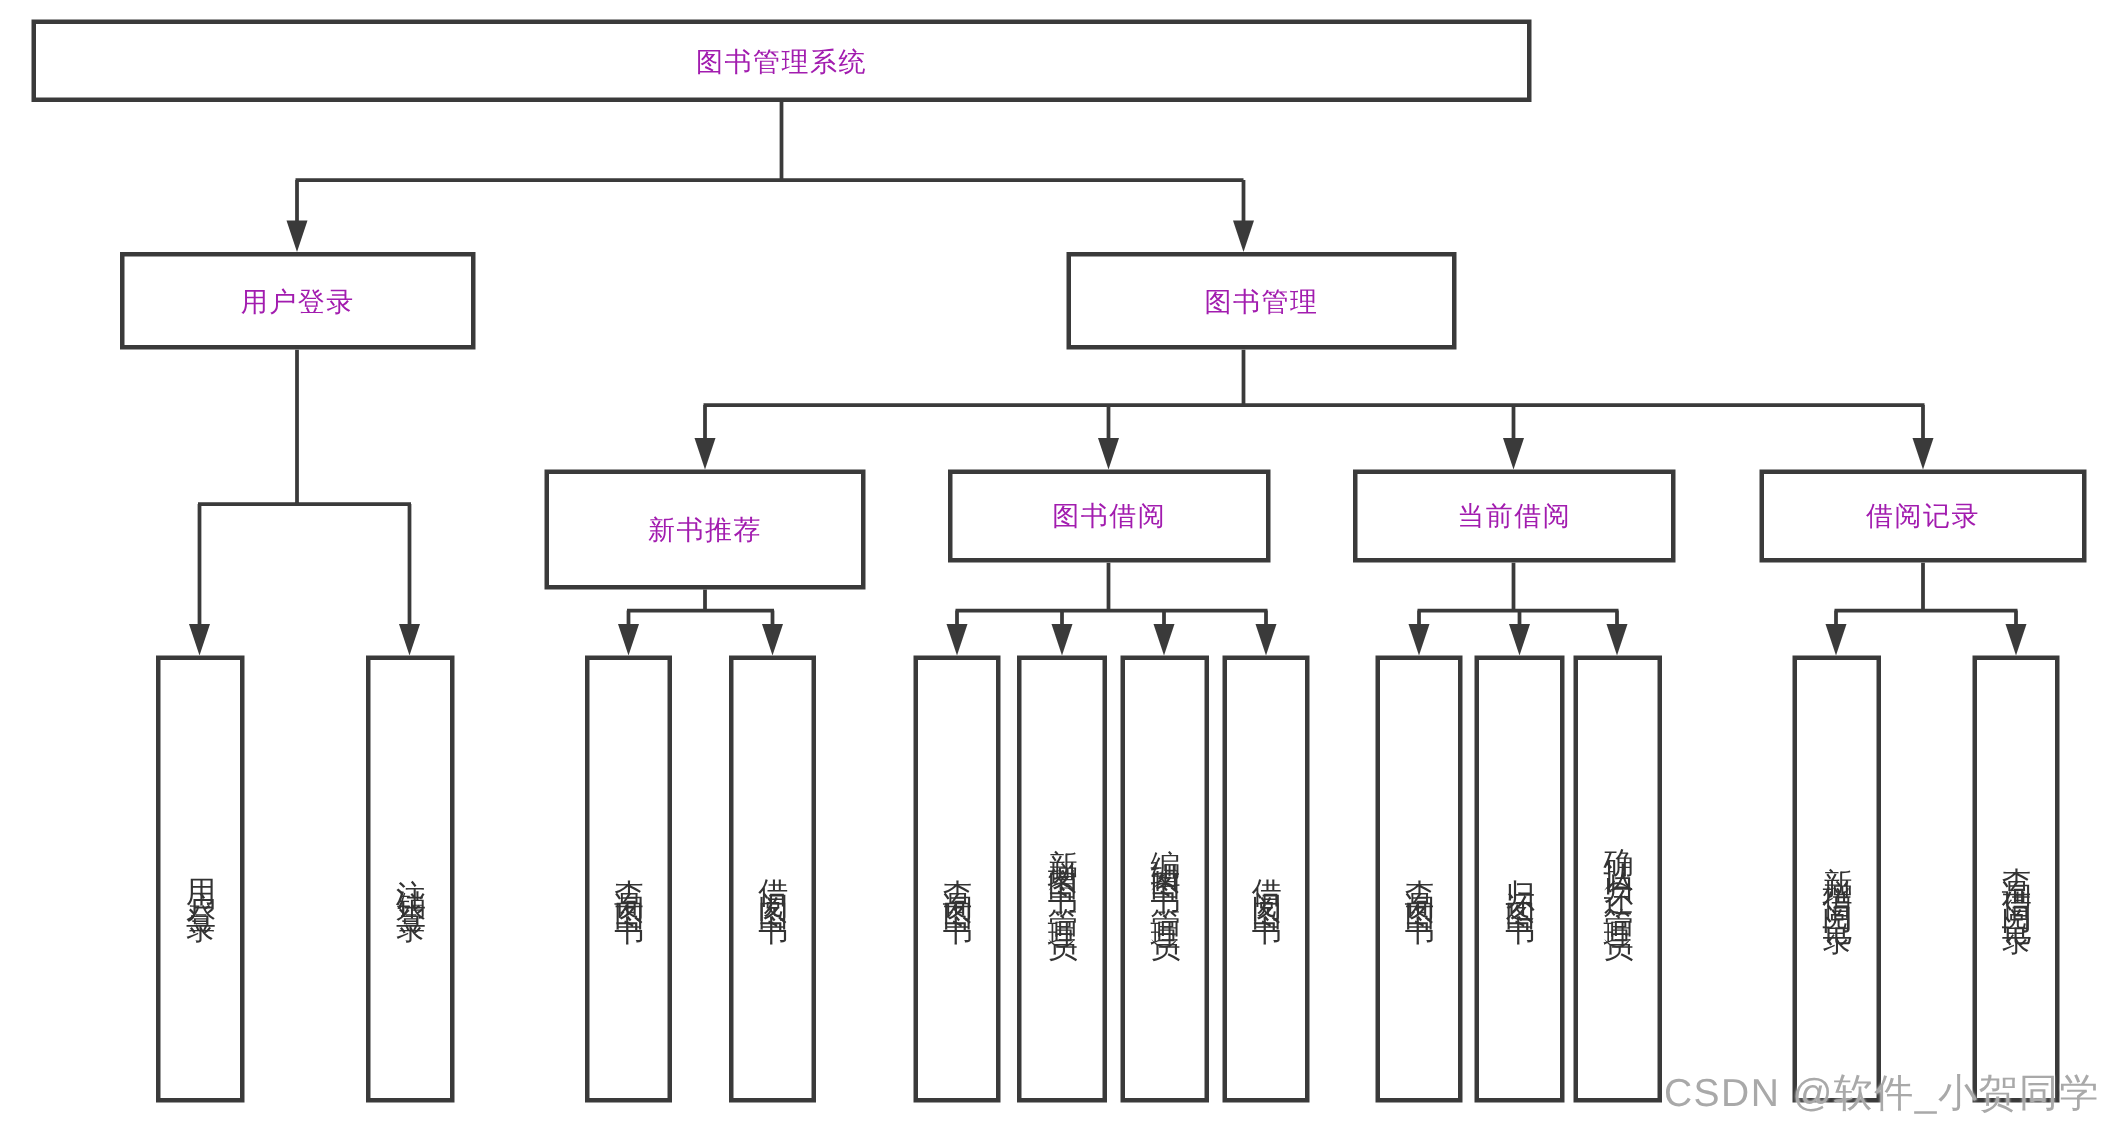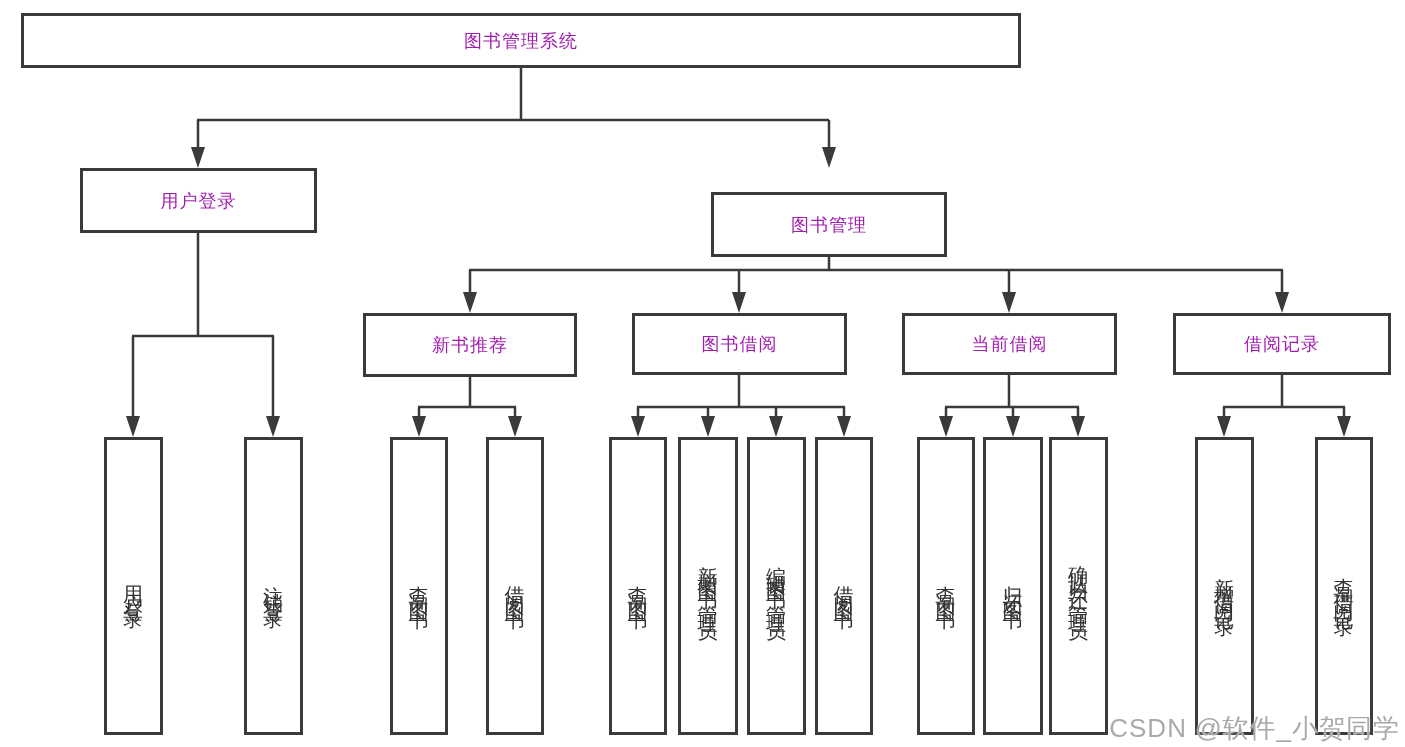--- a/index.html
+++ b/index.html
@@ -75,25 +75,25 @@
     </g>
   </svg>
 
   <div class="hbox" style="left:21px; top:13px; width:1000px; height:55px;">
     <span>图书管理系统</span>
   </div>
 
   <div class="hbox" style="left:80px; top:168px; width:237px; height:65px;">
     <span>用户登录</span>
   </div>
-  <div class="hbox" style="left:711px; top:168px; width:236px; height:65px;margin-top:24px;">
+  <div class="hbox" style="left:711px; top:168px; width:260px; height:65px;">
     <span>图书管理</span>
   </div>
 
-  <div class="hbox" style="left:363px; top:313px; width:214px; height:64px;">
+  <div class="hbox" style="left:363px; top:313px; width:214px; height:80px;">
     <span>新书推荐</span>
   </div>
   <div class="hbox" style="left:632px; top:313px; width:215px; height:62px;text-align:center;">
     <span>图书借阅</span>
   </div>
   <div class="hbox" style="left:902px; top:313px; width:215px; height:62px;">
     <span>当前借阅</span>
   </div>
   <div class="hbox" style="left:1173px; top:313px; width:218px; height:62px;">
     <span>借阅记录</span>

